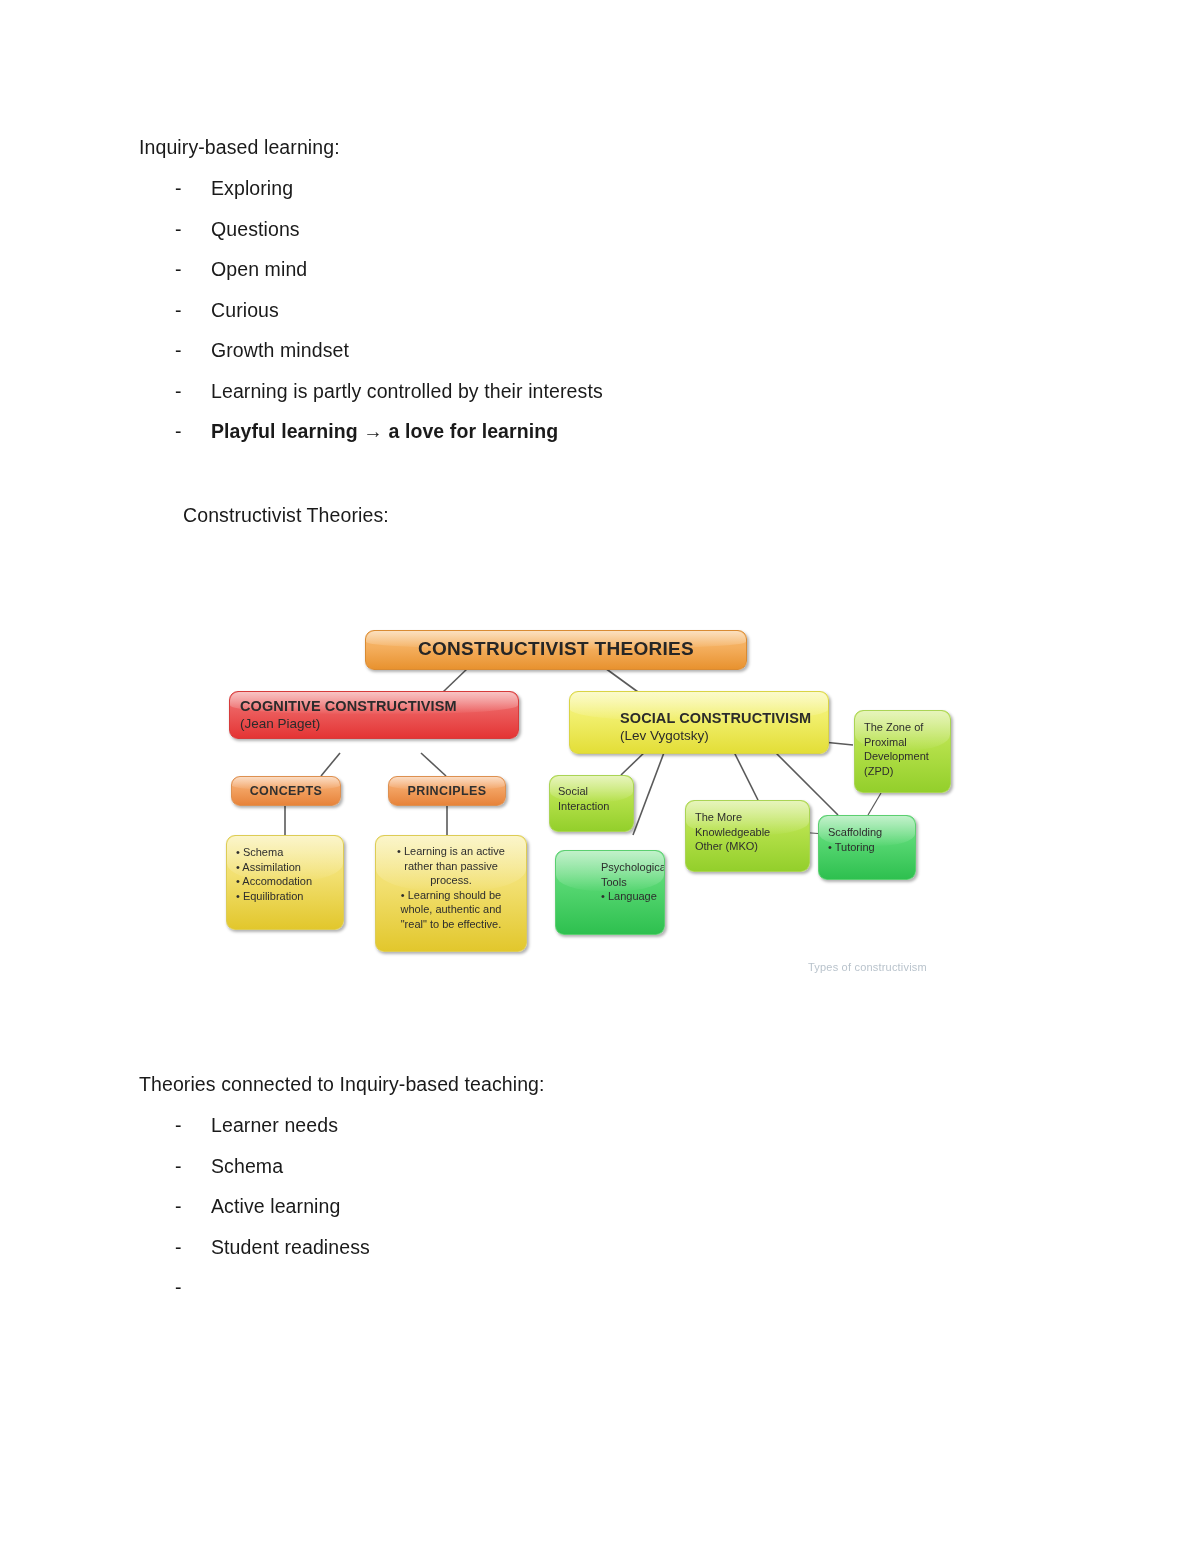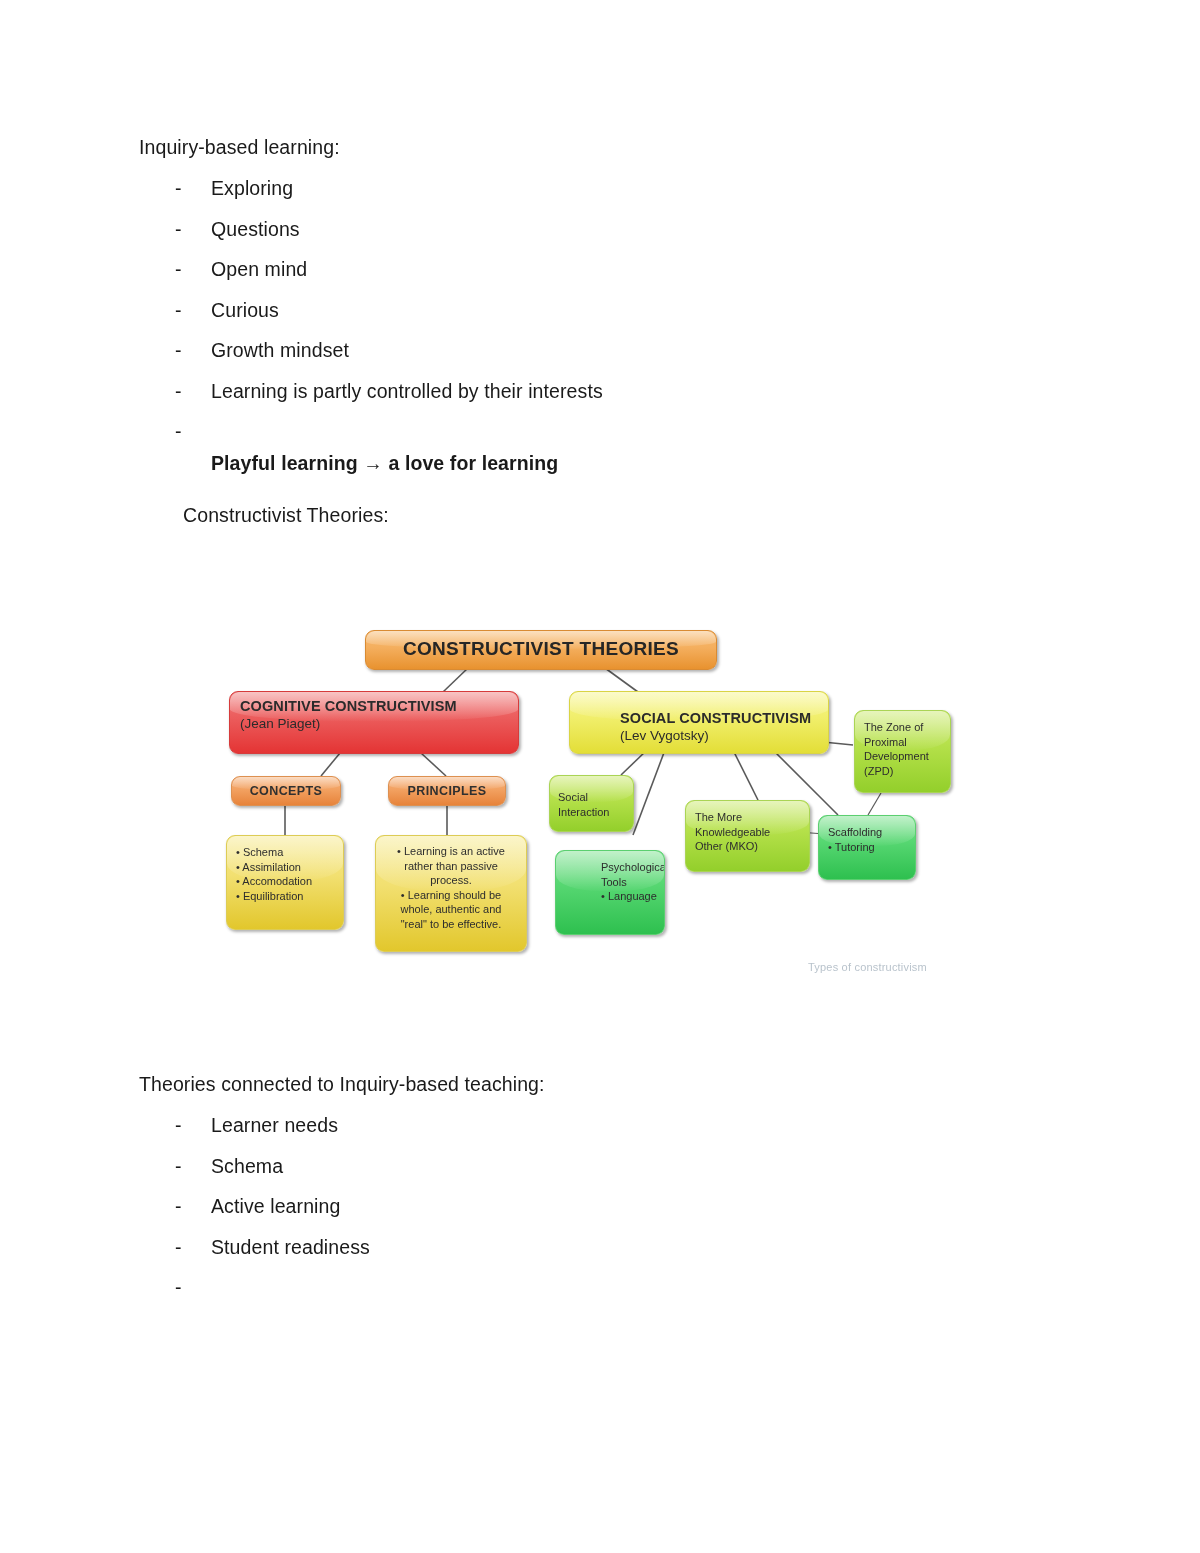--- a/index.html
+++ b/index.html
@@ -52,21 +52,21 @@
   .bullet-item:first-child { margin-top: 18px; }
 
   .bullet-dash {
     width: 36px;
     flex: 0 0 36px;
     margin-left: 36px;
     color: #1a1a1a;
     font-size: 19.5px;
   }
   .bullet-text { flex: 1 1 auto; }
-  .bullet-item.bold .bullet-text { font-weight: bold; margin-top: 32px; }
+  .bullet-item.bold .bullet-text { font-weight: bold; }
 
   
   #diagram {
     position: absolute;
     left: 213px;
     top: 600px;
     width: 760px;
     height: 400px;
   }
   #diagram-svg {
@@ -283,27 +283,27 @@
         <path d="M 560 150 L 625 215"></path>
 
         <path d="M 610 142 L 640 145"></path>
 
         <path d="M 668 193 L 655 215" stroke-width="1.2"></path>
 
         <path d="M 585 232 L 625 235" stroke-width="1.2"></path>
       </g>
     </svg>
 
-    <div class="node node-root" style="left:152px; top:30px; width:352px; height:40px;">
+    <div class="node node-root" style="left:152px; top:30px; width:382px; height:40px;">
       <div class="node-inner">
         <div class="node-title">CONSTRUCTIVIST THEORIES</div>
       </div>
     </div>
 
-    <div class="node node-red" style="left:16px; top:91px; width:290px; height:63px;">
+    <div class="node node-red" style="left:16px; top:91px; width:290px; height:48px;">
       <div class="node-inner" style="padding:6px 10px;">
         <div class="node-title">COGNITIVE CONSTRUCTIVISM</div>
         <div class="node-sub">(Jean Piaget)</div>
       </div>
     </div>
 
     <div class="node node-yellow-main" style="left:356px; top:91px; width:260px; height:63px;">
       <div class="node-inner" style="padding:18px 10px;margin-left:40px;">
         <div class="node-title">SOCIAL CONSTRUCTIVISM</div>
         <div class="node-sub">(Lev Vygotsky)</div>
@@ -340,21 +340,21 @@
           <span class="node-line">rather than passive</span>
           <span class="node-line">process.</span>
           <span class="node-line">• Learning should be</span>
           <span class="node-line">whole, authentic and</span>
           <span class="node-line">"real" to be effective.</span>
         </div>
       </div>
     </div>
 
     <div class="node node-ygreen" style="left:325px; top:175px; width:85px; height:57px;">
-      <div class="node-inner" style="padding:14px 8px;">
+      <div class="node-inner" style="padding:8px 8px;">
         <div class="node-body">
           <span class="node-line">Social</span>
           <span class="node-line">Interaction</span>
         </div>
       </div>
     </div>
 
     <div class="node node-green" style="left:342px; top:250px; width:110px; height:85px;">
       <div class="node-inner" style="padding:9px 9px;margin-left:36px;">
         <div class="node-body">

